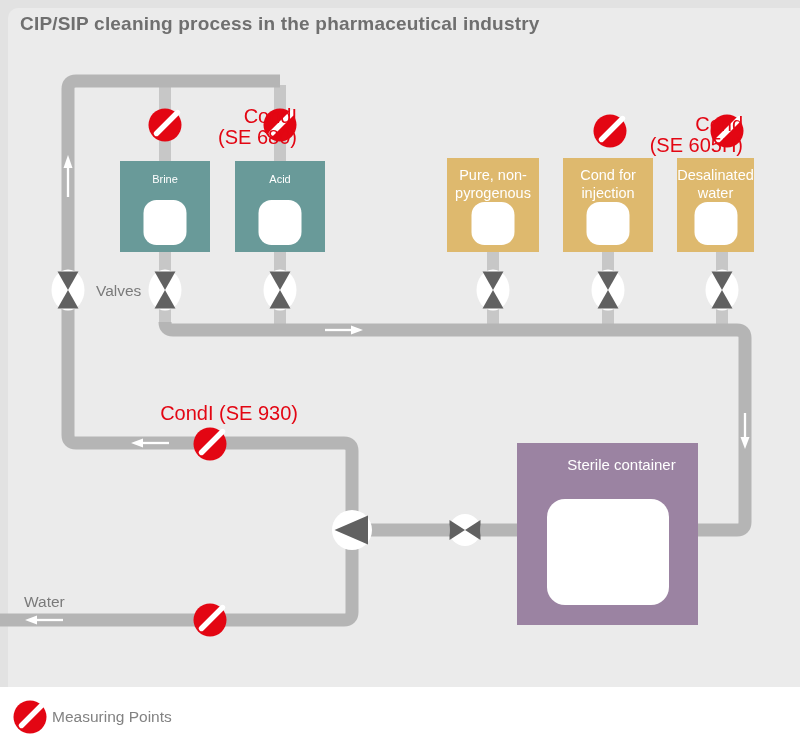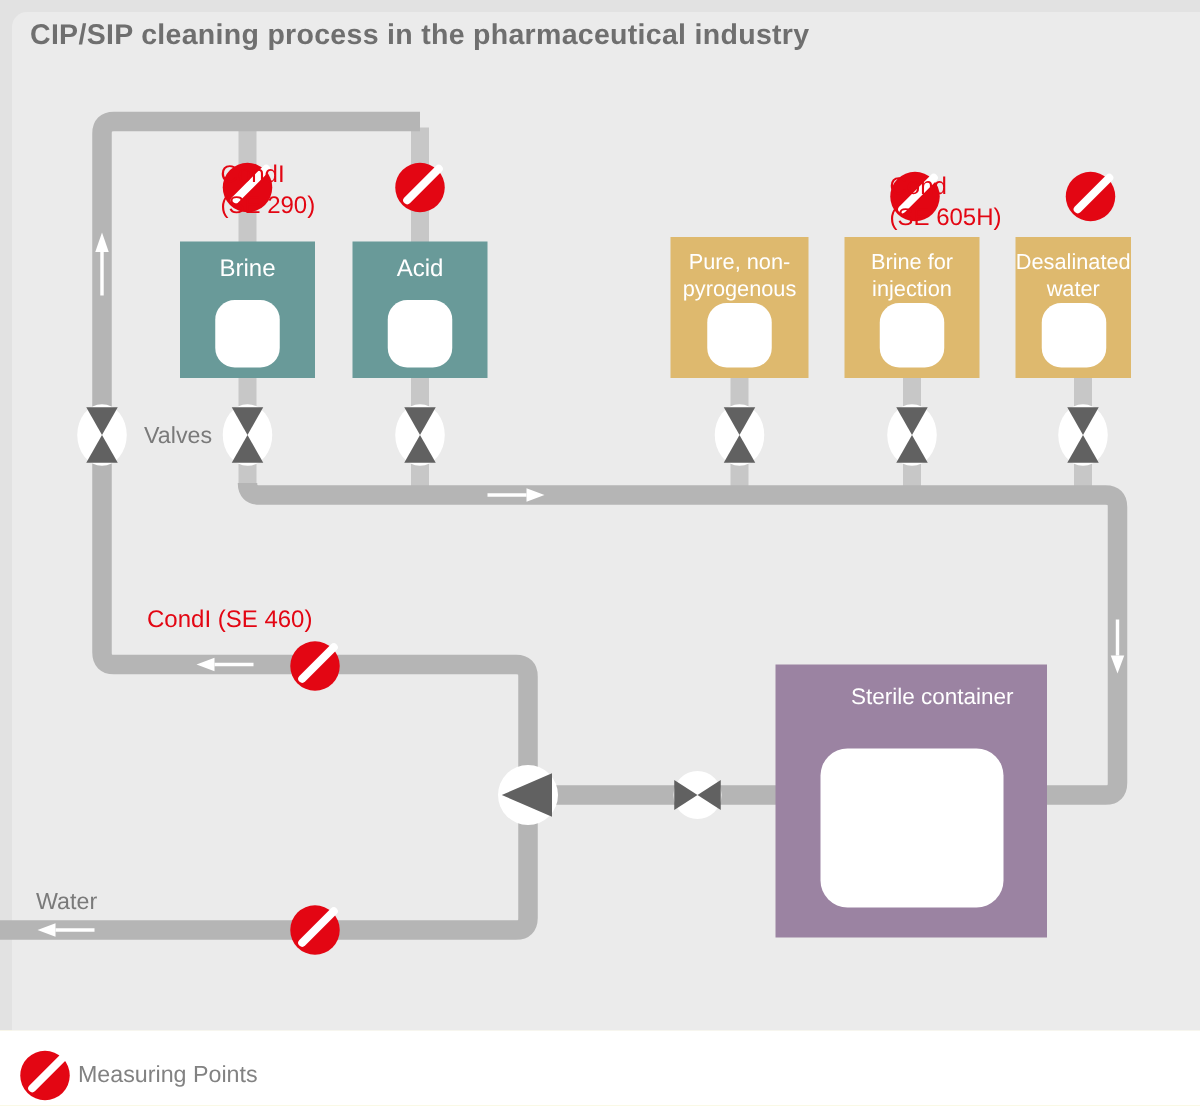--- a/index.html
+++ b/index.html
@@ -1,39 +1,39 @@
 <!DOCTYPE html>
 <html><head>
 <meta charset="utf-8">
 <style>
   html,body{margin:0;padding:0;}
   body{font-family:"Liberation Sans",sans-serif;background:#ffffff;}
-  #stage{position:relative;width:800px;height:737px;overflow:hidden;background:#fef9c3;}
+  #stage{position:relative;width:800px;height:737px;overflow:hidden;background:#000000;}
   .bg-outer{position:absolute;left:0;top:0;width:800px;height:687px;background:#e2e2e2;}
   .bg-panel{position:absolute;left:8px;top:8px;width:792px;height:679px;background:#ebebeb;border-radius:10px 0 0 0;}
   .bottom-band{position:absolute;left:0;top:687px;width:800px;height:50px;background:#ffffff;}
   .title{position:absolute;left:20px;top:13px;font-size:19px;font-weight:600;color:#6f6f6f;letter-spacing:.2px;}
   svg.layer{position:absolute;left:0;top:0;}
   .pipe-main{stroke:#b5b5b5;stroke-width:13;fill:none;}
   .pipe-stub{stroke:#c7c7c7;stroke-width:12;fill:none;}
   .arrow-line{stroke:#ffffff;stroke-width:2.3;}
   .arrow-head{fill:#ffffff;}
   .tank{position:absolute;text-align:center;color:#ffffff;}
   .tank.teal{background:#699a99;width:90px;height:91px;}
   .tank.tan{background:#deb96e;width:92px;height:94px;}
-  .tank .lbl{font-size:16px;line-height:19px;padding-top:9px;}
+  .tank .lbl{font-size:11px;line-height:19px;padding-top:9px;}
   .tank.tan .lbl{font-size:14.5px;line-height:18px;padding-top:8px;}
   .tank .port{position:absolute;background:#ffffff;border-radius:13px;left:50%;transform:translateX(-50%);}
   .tank.teal .port{width:43px;height:45px;top:39px;}
   .tank.tan .port{width:43px;height:43px;top:44px;}
   .container-box{position:absolute;left:517px;top:443px;width:181px;height:182px;background:#9b83a2;text-align:center;color:#fff;}
   .container-box .lbl{font-size:15px;padding-top:13px;padding-left:28px;}
   .container-box .port{position:absolute;left:30px;top:56px;width:122px;height:106px;background:#fff;border-radius:18px;}
   .mp{position:absolute;width:38px;height:38px;}
-  .mp-label{position:absolute;text-align:left;color:#e30613;font-size:16px;line-height:21px;}
+  .mp-label{position:absolute;text-align:right;color:#e30613;font-size:20px;line-height:21px;}
   .gray-label{position:absolute;color:#7a7a7a;font-size:15.5px;}
   .legend-text{position:absolute;left:52px;top:708px;color:#828282;font-size:15.5px;}
   .valve{position:absolute;width:40px;height:46px;}
   .hvalve{position:absolute;width:40px;height:40px;}
   .pump{position:absolute;width:44px;height:44px;}
   .v-dark{fill:#616161;}
 </style>
 </head>
 <body>
 
@@ -93,21 +93,21 @@
   </div>
   <div class="tank tan" style="left:447px;top:158px;">
     <div class="lbl">
       <span style="display:block">Pure, non-</span>
       <span style="display:block">pyrogenous</span>
     </div>
     <div class="port"></div>
   </div>
   <div class="tank tan" style="left:563px;top:158px;width:90px;">
     <div class="lbl">
-      <span style="display:block">Brine for</span>
+      <span style="display:block">Cond for</span>
       <span style="display:block">injection (WFI)</span>
     </div>
     <div class="port"></div>
   </div>
   <div class="tank tan" style="left:677px;top:158px;width:77px;">
     <div class="lbl">
       <span style="display:block">Desalinated</span>
       <span style="display:block">water</span>
     </div>
     <div class="port"></div>
@@ -180,27 +180,27 @@
     <circle cx="19" cy="19" r="16.5" fill="#e30613"></circle>
     <line x1="10.5" y1="27.5" x2="31.5" y2="6.5" stroke="#fff" stroke-width="5.4" stroke-linecap="round"></line>
   </svg>
   <svg class="mp" style="left:191px;top:601px;" viewBox="0 0 38 38">
     <circle cx="19" cy="19" r="16.5" fill="#e30613"></circle>
     <line x1="10.5" y1="27.5" x2="31.5" y2="6.5" stroke="#fff" stroke-width="5.4" stroke-linecap="round"></line>
   </svg>
 
   <div class="mp-label" style="left:147px;top:106px;width:150px;">
     <span style="display:block">CondI</span>
-    <span style="display:block">(SE 290)</span>
+    <span style="display:block">(SE 680)</span>
   </div>
   <div class="mp-label" style="left:593px;top:114px;width:150px;">
     <span style="display:block">Cond</span>
     <span style="display:block">(SE 605H)</span>
   </div>
-  <div class="mp-label" style="left:98px;top:403px;width:200px;">CondI (SE 460)</div>
+  <div class="mp-label" style="left:98px;top:403px;width:200px;">CondI (SE 930)</div>
 
   <div class="gray-label" style="left:96px;top:282px;text-align:center;">Valves</div>
   <div class="gray-label" style="left:24px;top:593px;">Water</div>
 
   <svg class="mp" style="left:11px;top:698px;" viewBox="0 0 38 38">
     <circle cx="19" cy="19" r="16.5" fill="#e30613"></circle>
     <line x1="10.5" y1="27.5" x2="31.5" y2="6.5" stroke="#fff" stroke-width="5.4" stroke-linecap="round"></line>
   </svg>
   <div class="legend-text">Measuring Points</div>
 

